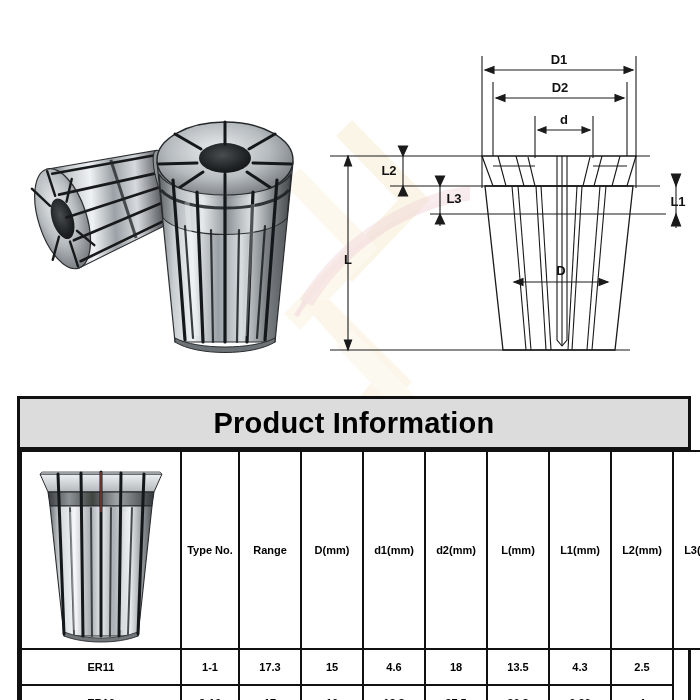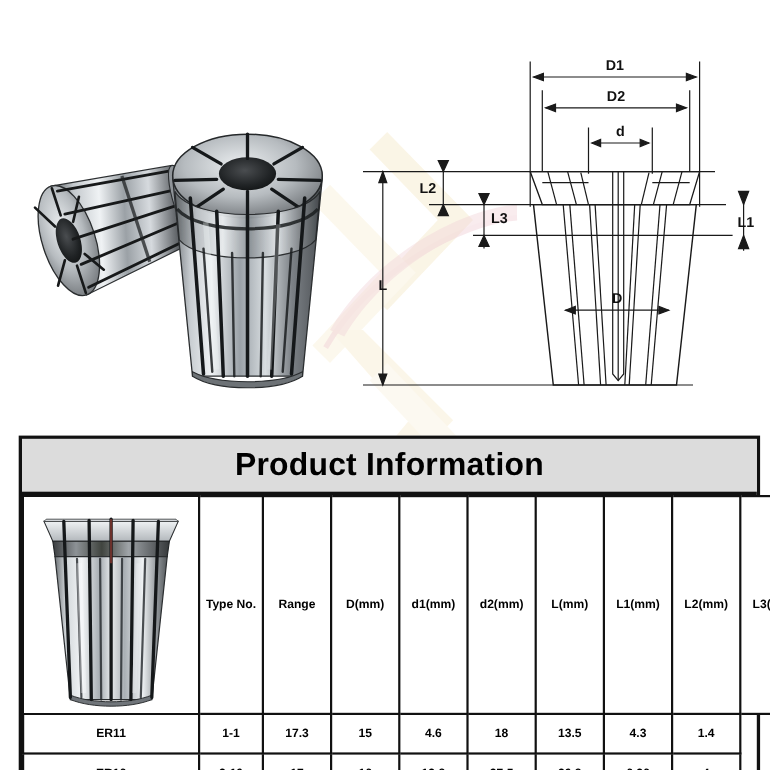--- a/index.html
+++ b/index.html
@@ -436,21 +436,21 @@
     <tbody id="spec-body">
       <tr>
         <td>ER11</td>
         <td>1-1</td>
         <td>17.3</td>
         <td>15</td>
         <td>4.6</td>
         <td>18</td>
         <td>13.5</td>
         <td>4.3</td>
-        <td>1.4</td>
+        <td>2.5</td>
       </tr>
       <tr>
         <td>ER16</td>
         <td>2-10</td>
         <td>17</td>
         <td>16</td>
         <td>13.8</td>
         <td>27.5</td>
         <td>20.8</td>
         <td>6.26</td>

